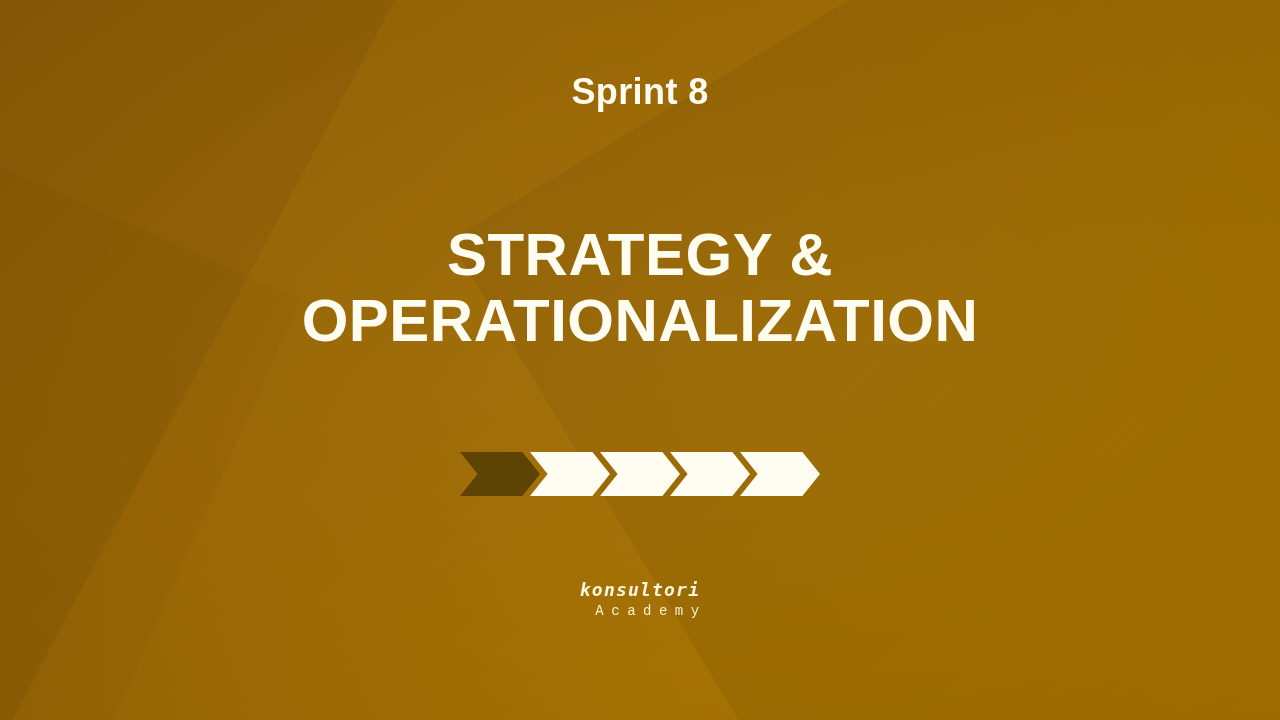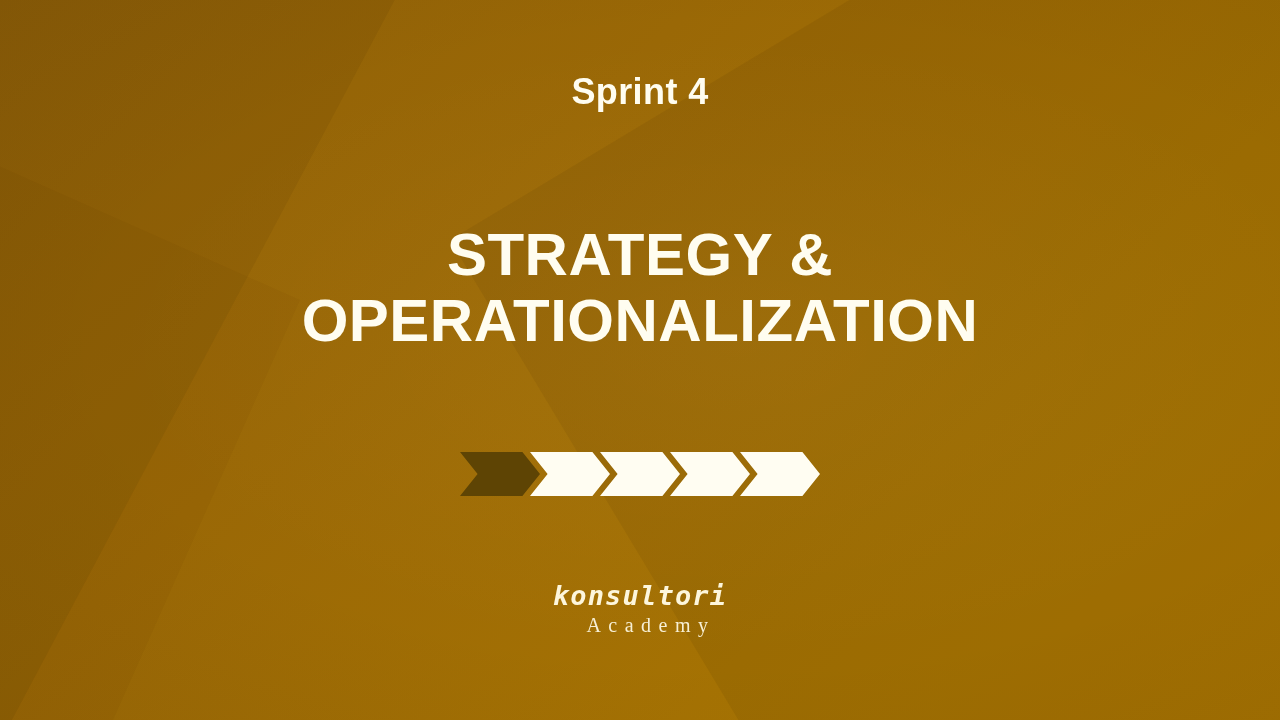--- a/index.html
+++ b/index.html
@@ -136,48 +136,48 @@
     left: 0;
     width: 100%;
     text-align: center;
     color: #fdf6dc;
   }
 
   .logo-main {
     font-family: "DejaVu Sans Mono", monospace;
     font-style: italic;
     font-weight: bold;
-    font-size: 27px;
+    font-size: 18px;
     letter-spacing: 1.2px;
     line-height: 1.15;
   }
 
   .logo-sub {
-    font-family: Liberation Serif, serif;
+    font-family: Liberation Mono, monospace;
     font-weight: normal;
-    font-size: 20px;
+    font-size: 14px;
     letter-spacing: 7.5px;
     line-height: 1.45;
     padding-left: 22px;
     color: #f7efd4;
   }
 </style>
 </head>
 <body>
 
 <div id="slide">
 
   <div class="band band-left"></div>
   <div class="band band-left2"></div>
   <div class="band band-right"></div>
   <div class="vignette"></div>
 
   <div class="content">
 
-    <div class="eyebrow">Sprint 4</div>
+    <div class="eyebrow">Sprint 8</div>
 
     <div class="title">STRATEGY &amp;
 OPERATIONALIZATION</div>
 
     <div class="chevrons">
       <div class="chev" style="background: rgb(94, 68, 4);"></div>
       <div class="chev" style="background: rgb(255, 253, 242);"></div>
       <div class="chev" style="background: rgb(255, 253, 242);"></div>
       <div class="chev" style="background: rgb(255, 253, 242);"></div>
       <div class="chev" style="background: rgb(255, 253, 242);"></div>

